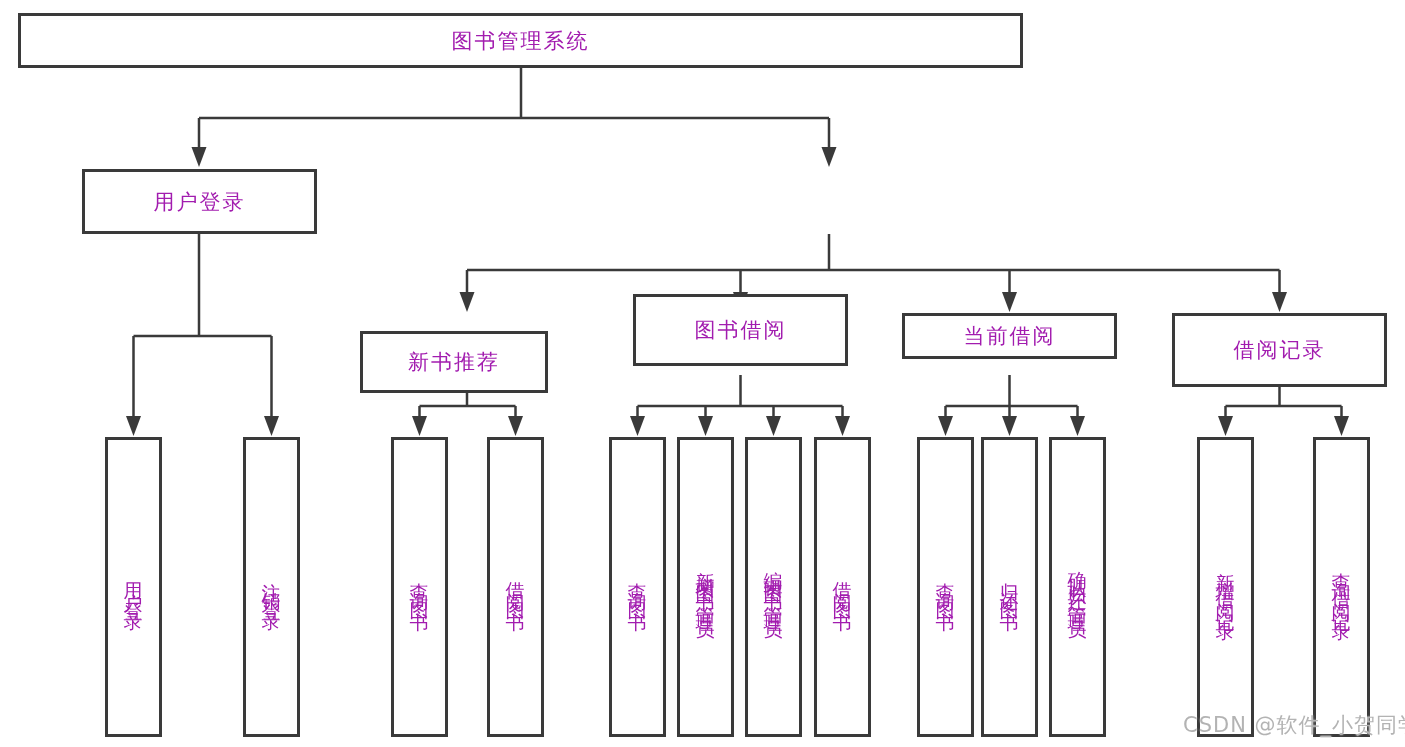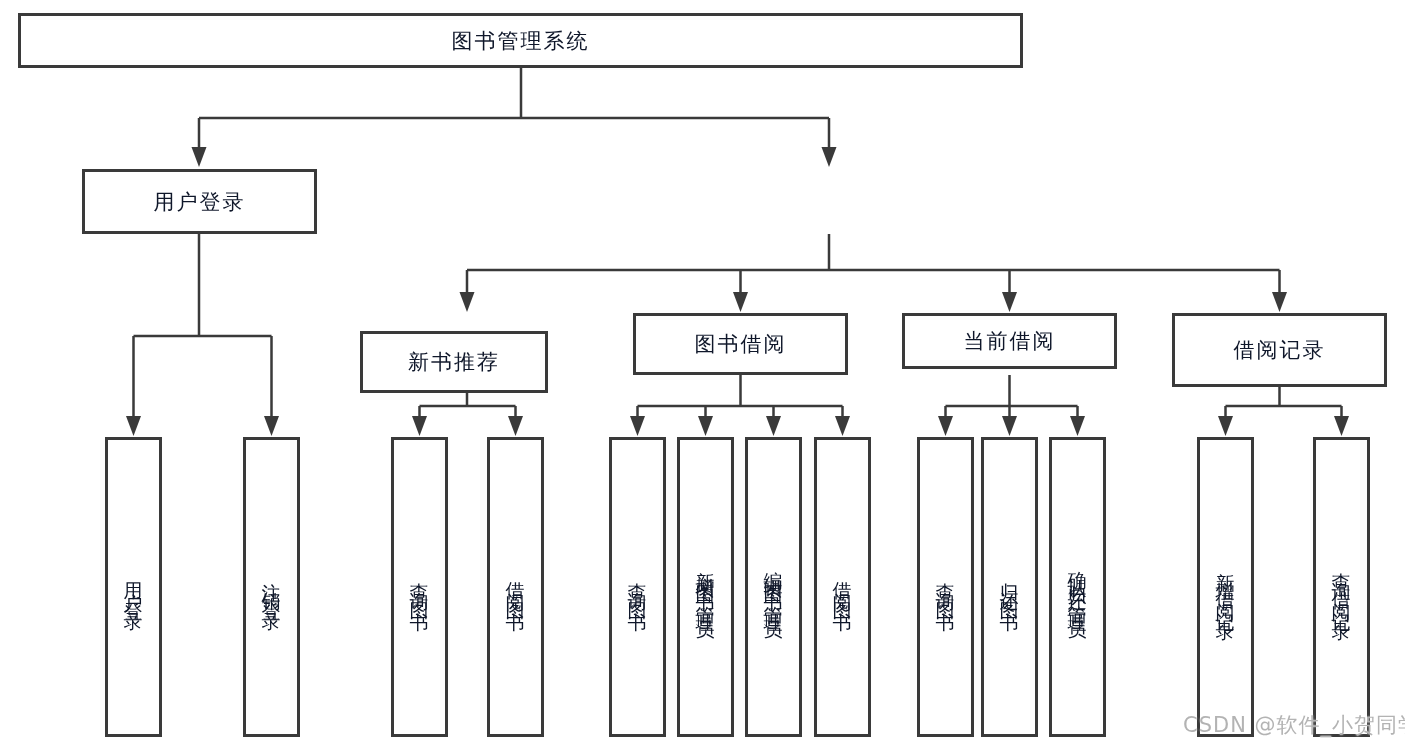--- a/index.html
+++ b/index.html
@@ -4,21 +4,21 @@
 <style>
   html,body{margin:0;padding:0;background:#ffffff;}
   .stage{
     position:relative;width:1405px;height:747px;background:#ffffff;
     font-family:"DejaVu Sans","Liberation Sans",sans-serif;overflow:hidden;
   }
   .box{
     position:absolute;box-sizing:border-box;
     border:3px solid #3a3a3a;background:#ffffff;
     display:flex;align-items:center;justify-content:center;
-    color:#0f172a;font-size:21px;letter-spacing:2px;white-space:nowrap;
+    color:#a21caf;font-size:21px;letter-spacing:2px;white-space:nowrap;
     z-index:2;
   }
   .vbox span{
     writing-mode:vertical-rl;text-orientation:mixed;
     font-size:19px;letter-spacing:10px;line-height:1;
   }
   .vbox.dense span{letter-spacing:7px;}
   svg.connectors{position:absolute;left:0;top:0;z-index:1;}
   .watermark{
     position:absolute;left:1183px;top:711px;z-index:6;
@@ -69,22 +69,22 @@
       <path d="M1218 416 L1233 416 L1225.5 436 Z"></path>
       <path d="M1334 416 L1349 416 L1341.5 436 Z"></path>
     </g>
   </svg>
 
   <div class="box" style="left:18px;top:13px;width:1005px;height:55px;">图书管理系统</div>
 
   <div class="box" style="left:82px;top:169px;width:235px;height:65px;">用户登录</div>
 
   <div class="box" style="left:360px;top:331px;width:188px;height:62px;">新书推荐</div>
-  <div class="box" style="left:633px;top:313px;width:215px;height:62px;">图书借阅</div>
-  <div class="box" style="left:902px;top:313px;width:215px;height:56px;">当前借阅</div>
+  <div class="box" style="left:633px;top:294px;width:215px;height:72px;">图书借阅</div>
+  <div class="box" style="left:902px;top:313px;width:215px;height:46px;">当前借阅</div>
   <div class="box" style="left:1172px;top:313px;width:215px;height:74px;">借阅记录</div>
 
   <div class="box vbox" style="left:105px;top:437px;width:57px;height:300px;">
     <span>用户登录</span>
   </div>
   <div class="box vbox" style="left:243px;top:437px;width:57px;height:300px;">
     <span>注销登录</span>
   </div>
 
   <div class="box vbox" style="left:391px;top:437px;width:57px;height:300px;">

